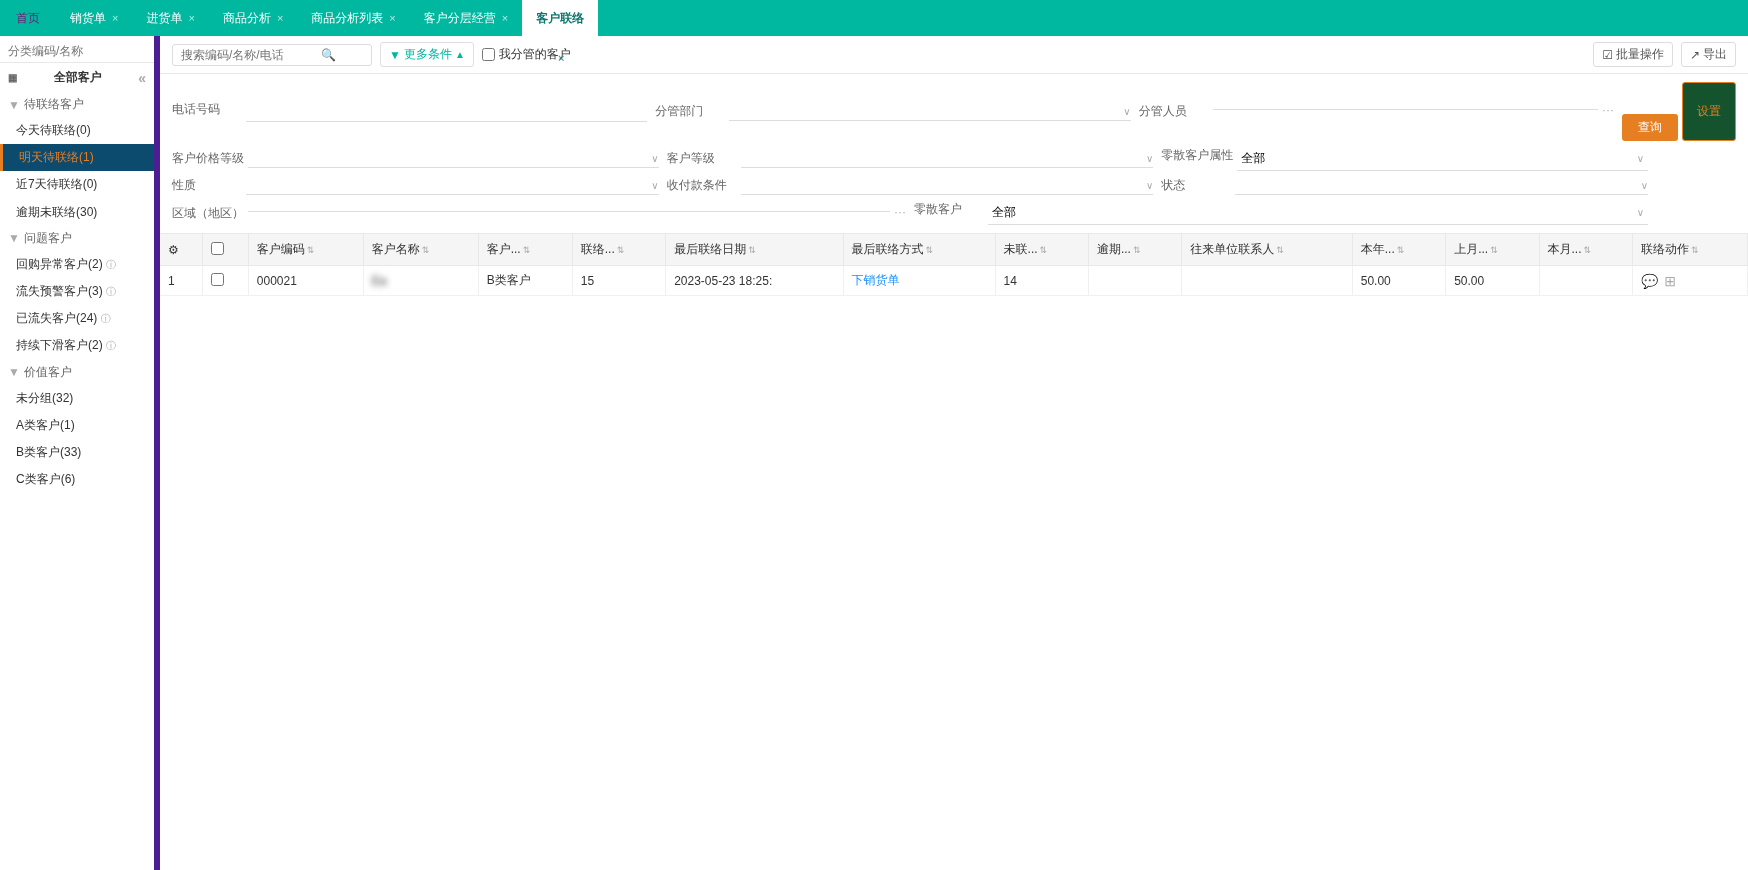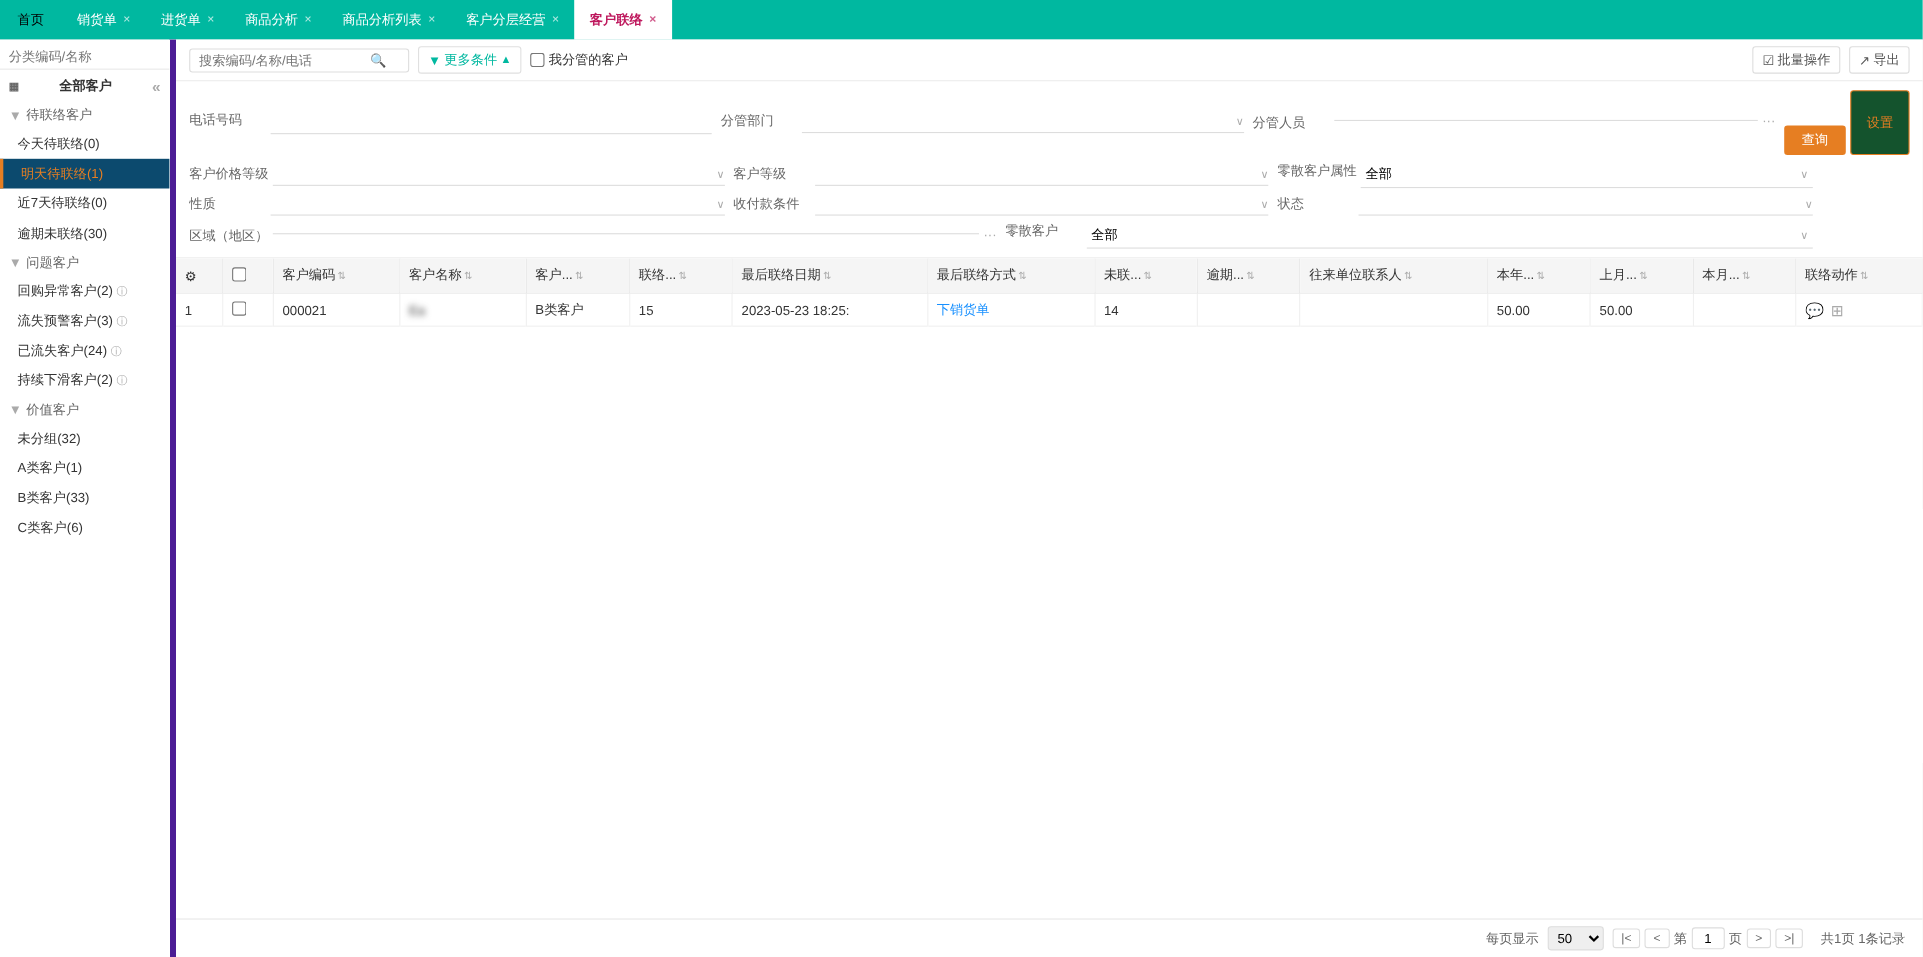--- a/index.html
+++ b/index.html
@@ -21,33 +21,34 @@
       cursor: pointer;
       color: white;
       white-space: nowrap;
       display: flex;
       align-items: center;
       gap: 4px;
       text-align: right;
     }
     .nav-item.active {
       background: #fff;
-      color: #be185d;
+      color: #0f766e;
       font-weight: bold;
+      flex-direction: column;
     }
     .nav-item .close-x {
       font-size: 11px;
       margin-left: 2px;
       opacity: 0.7;
     }
     .nav-home {
       padding: 0 16px;
       height: 36px;
       line-height: 36px;
-      color: #000000;
+      color: #701a75;
       cursor: pointer;
     }
 
     
     .main-layout {
       display: flex;
       height: calc(100vh - 36px);
       background: #f5f5f5;
     }
 
@@ -129,21 +130,21 @@
       gap: 8px;
       border-bottom: 1px solid #e8e8e8;
     }
     .toolbar-search {
       display: flex;
       align-items: center;
       border: 1px solid #ddd;
       border-radius: 3px;
       padding: 3px 8px;
       width: 200px;
-      gap: 16px;
+      gap: 0;
     }
     .toolbar-search input {
       border: none;
       outline: none;
       font-size: 12px;
       color: #aaa;
       width: 140px;
     }
     .toolbar-search-icon {
       color: #aaa;
@@ -698,32 +699,15 @@
                 <div class="action-icons">
           <span class="action-icon">💬</span>
           <span class="action-icon">⊞</span>
         </div>
               </td>
             </tr>
           </tbody>
       </table>
     </div>
 
-    <div class="footer">
-      <span class="footer-label">每页显示</span>
-      <select class="footer-select">
-        <option>50</option>
-        <option>100</option>
-      </select>
-      <div class="footer-nav">
-        <button class="footer-nav-btn">|&lt;</button>
-        <button class="footer-nav-btn">&lt;</button>
-        <span class="footer-label">第</span>
-        <input class="page-input" type="text" value="1" style="">
-        <span class="footer-label">页</span>
-        <button class="footer-nav-btn">&gt;</button>
-        <button class="footer-nav-btn">&gt;|</button>
-      </div>
-      <span class="total-label">共1页 1条记录</span>
-    </div>
 
   </div>
 </div>
 
 </body></html>

